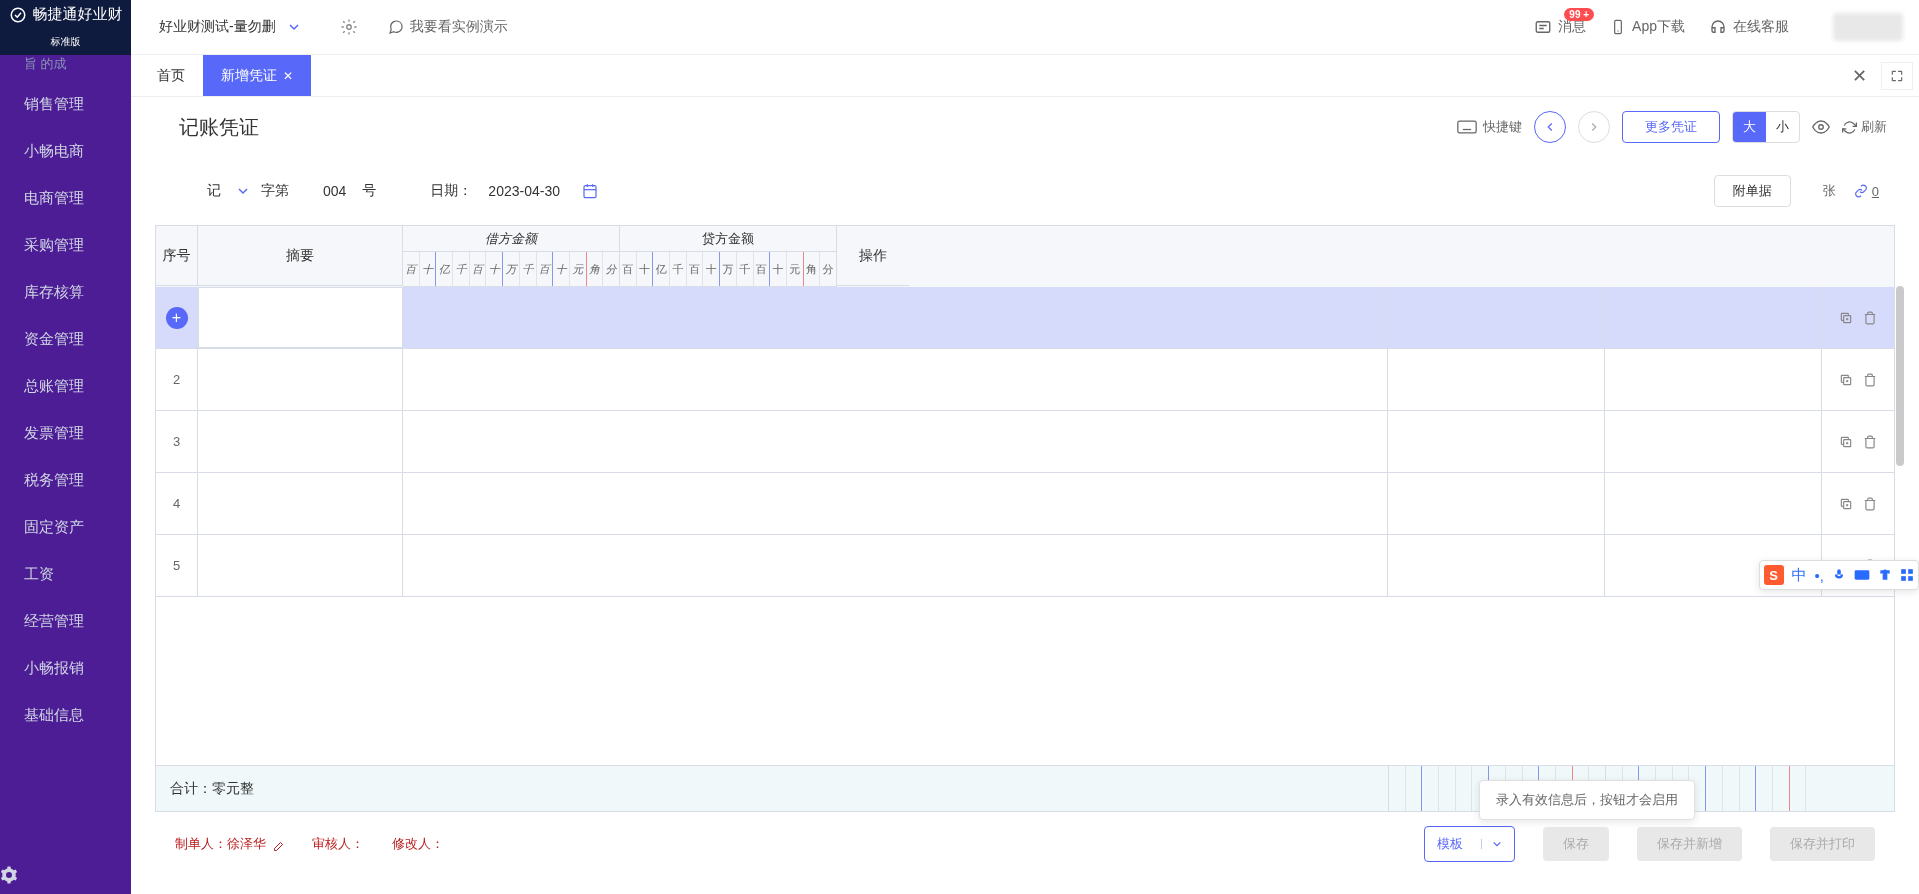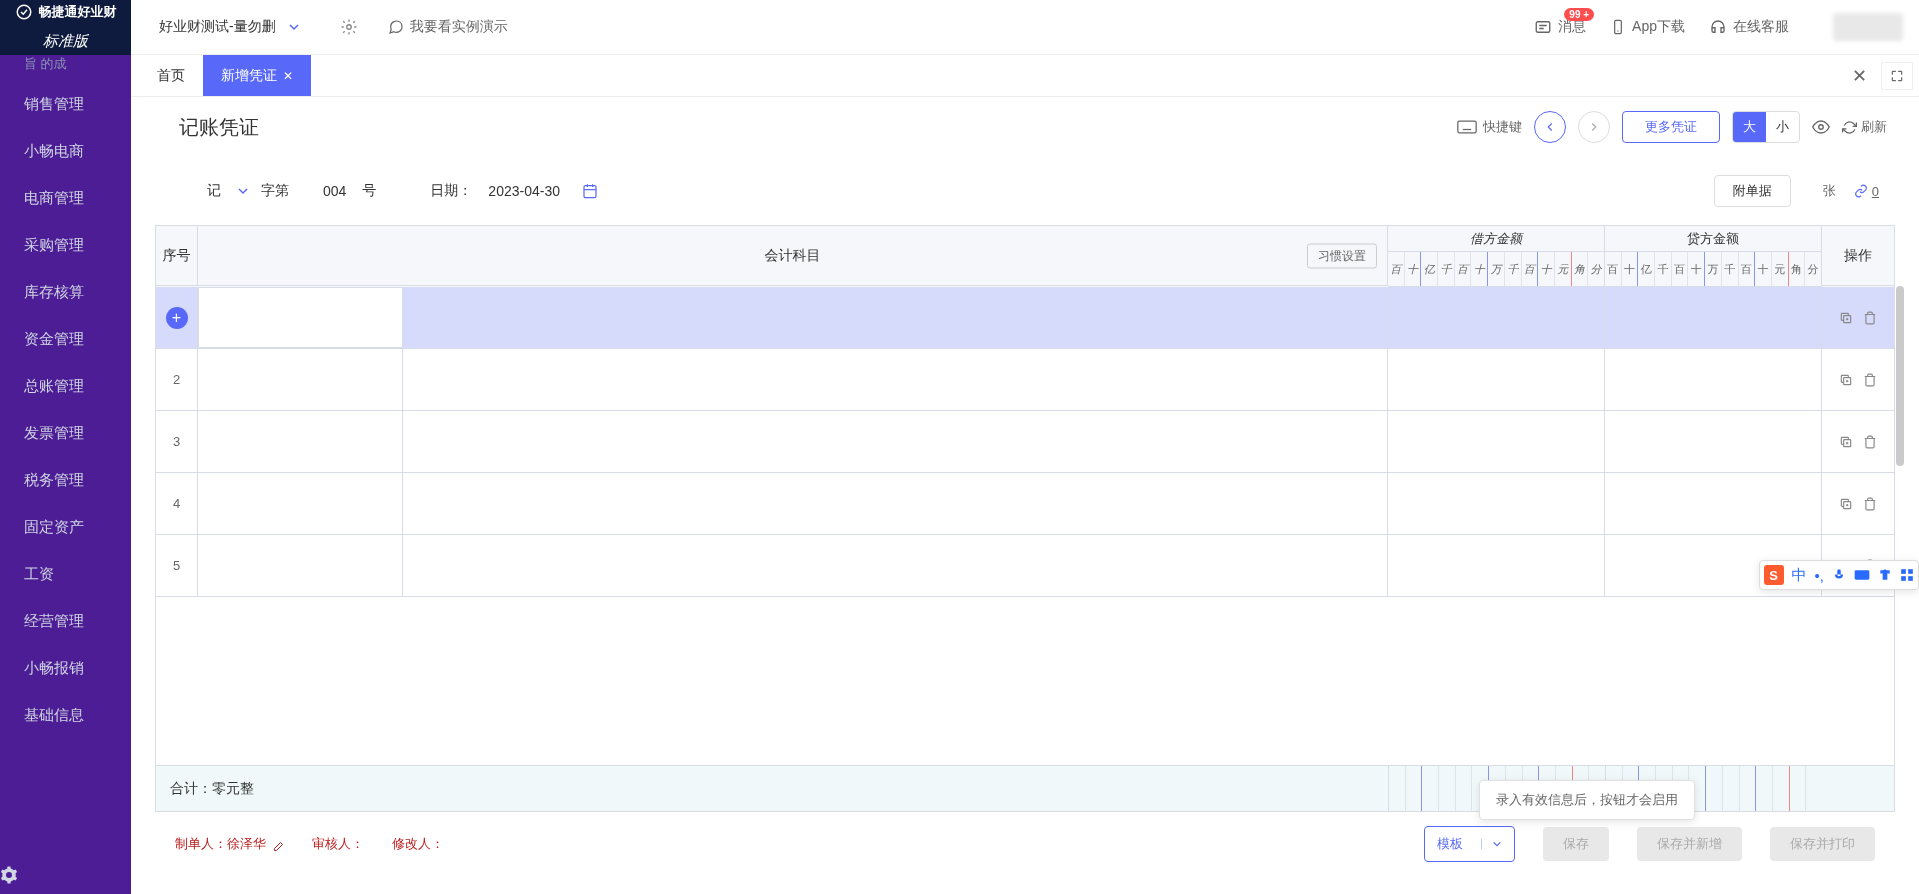--- a/index.html
+++ b/index.html
@@ -3,22 +3,22 @@
   <meta charset="utf-8">
   <style>
     * { margin: 0; padding: 0; box-sizing: border-box; font-family: -apple-system, "Microsoft YaHei", sans-serif; }
     body { background: #fff; font-size: 14px; color: #333; overflow: hidden; }
 
     
     .topbar { height: 55px; display: flex; align-items: center; padding: 0 16px 0 0; border-bottom: 1px solid #eee; }
     .logo-area { width: 131px; display: flex; flex-direction: column; align-items: center; justify-content: center; background: #0e1b3e; color: #fff; height: 55px; }
     .logo-row { display: flex; align-items: center; gap: 6px; }
     .logo-icon { width: 18px; height: 18px; }
-    .logo-text { font-size: 13px; font-weight: 700; }
-    .logo-sub { font-size: 15px; margin-top: 11px; font-style: italic; }
+    .logo-text { font-size: 15px; font-weight: 400; }
+    .logo-sub { font-size: 10px; margin-top: 11px; }
     .org-selector { display: flex; align-items: center; gap: 12px; padding: 0 28px; cursor: pointer; }
     .chevron-down { color: #5868f8; }
     .gear-btn { margin-left: 12px; color: #888; cursor: pointer; }
     .demo-link { display: flex; align-items: center; gap: 6px; margin-left: 30px; color: #666; cursor: pointer; }
     .top-spacer { flex: 1; }
     .top-actions { display: flex; align-items: center; gap: 24px; }
     .top-action { display: flex; align-items: center; gap: 6px; color: #666; cursor: pointer; position: relative; }
     .badge { position: absolute; top: -10px; right: -8px; background: #ff4d4f; color: #fff; font-size: 10px; padding: 1px 5px; border-radius: 8px; font-weight: bold; }
     .avatar-blur { width: 70px; height: 28px; background: #e8e8e8; border-radius: 4px; filter: blur(2px); margin-left: 20px; }
 
@@ -313,24 +313,21 @@
                 <path d="M10 13a5 5 0 007 0l3-3a5 5 0 00-7-7l-1 1M14 11a5 5 0 00-7 0l-3 3a5 5 0 007 7l1-1"></path>
               </svg>
           </span>
           <span style="text-decoration:underline">0</span>
         </div>
       </div>
 
       <div class="voucher-table">
         <div class="thead">
           <div class="th th-seq">序号</div>
-          <div class="th th-subject">
-            <span>会计科目</span>
-            <span class="habit-btn">习惯设置</span>
-          </div>
+          <div class="th th-summary">摘要</div>
           <div class="th-amount-group" style="border-right:1px solid #d8dce6;border-bottom:1px solid #d8dce6;font-style:italic;">
             <div class="th-amount-title">借方金额</div>
             <div class="th-digits" id="debit-digits">
                 <div class="digit">百</div>
                 <div class="digit line-blue">十</div>
                 <div class="digit">亿</div>
                 <div class="digit">千</div>
                 <div class="digit">百</div>
                 <div class="digit line-blue">十</div>
                 <div class="digit">万</div>

